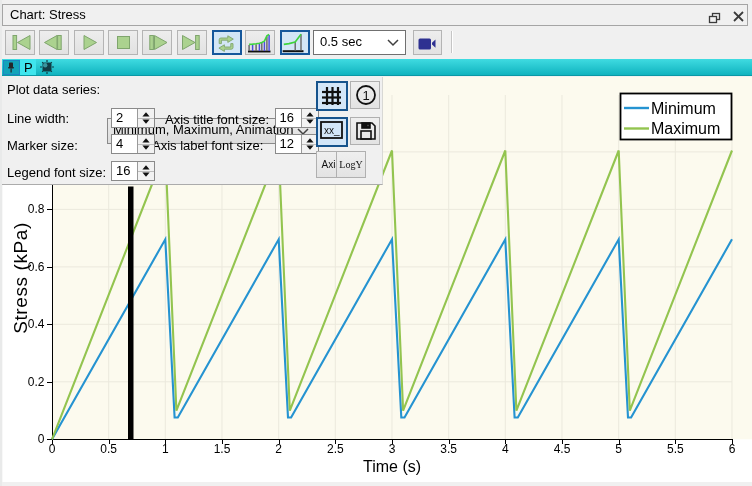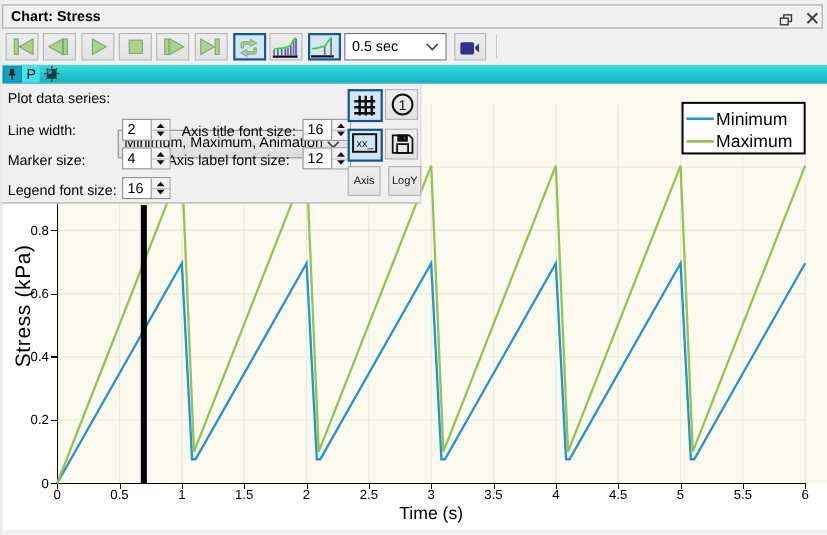--- a/index.html
+++ b/index.html
@@ -1,18 +1,18 @@
 <!DOCTYPE html>
 <html><head><meta charset="utf-8">
 <style>
 html,body{margin:0;padding:0;}
 body{width:752px;height:486px;position:relative;background:#f0f0f0;font-family:"Liberation Sans",sans-serif;overflow:hidden;}
 .win-border{position:absolute;left:0;top:0;width:2px;height:486px;background:#e9eaea;}
 .titlebar{position:absolute;left:2px;top:4px;width:744px;height:20px;background:#f0f0f0;border:1px solid #a5a5a5;}
-.titlebar .txt{position:absolute;left:7px;top:2px;font-size:13px;color:#000;font-weight:bold;}
+.titlebar .txt{position:absolute;left:7px;top:2px;font-size:13px;color:#000;}
 .btn{position:absolute;box-sizing:border-box;width:30px;height:25px;background:linear-gradient(#ededed,#e2e2e2);border:1px solid #b4b4b4;}
 .btn.chk{background:#d3e6f6;border:2px solid #15579b;}
 .tbtn{position:absolute;background:linear-gradient(#efefef,#e3e3e3);border:1px solid #b0b0b0;}
 .tbtn.chk{background:#d3e6f8;border:2px solid #16538c;}
 .lbl{position:absolute;font-size:13px;color:#000;white-space:nowrap;}
 .spin{position:absolute;height:18px;border:1px solid #8a8a8a;background:#fff;font-size:13px;}
 .spin .val{position:absolute;left:4px;top:1px;}
 .spin .arr{position:absolute;right:0;top:0;width:16px;height:100%;background:#f2f2f2;border-left:1px solid #9a9a9a;}
 .spin .arr:before{content:'';position:absolute;left:0;top:50%;width:100%;height:0;border-top:1px solid #bdbdbd;}
 .spin .arr svg{position:absolute;left:0;top:0;}
@@ -275,16 +275,16 @@
           <path d="M6 5 L21 5 L24 8 L24 21 L6 21 Z"></path>
           <rect x="10" y="13" width="10" height="8"></rect>
           <rect x="11" y="5" width="8" height="5" fill="#111"></rect>
           <rect x="16" y="6" width="2" height="3" fill="#fff"></rect>
         </g>
       </svg>
     </div>
     <div class="tbtn" style="left: 314px; top: 74px; width: 28px; height: 25px;">
       <div style="position:absolute;left:0;top:0;width:100%;height:100%;display:flex;align-items:center;justify-content:center;font-size:10px;color:#111;">Axis</div>
     </div>
-    <div class="tbtn" style="left: 351px; top: 74px; width: 28px; height: 25px;">
+    <div class="tbtn" style="left: 334px; top: 74px; width: 28px; height: 25px; font-family: Liberation Serif, serif;">
       <div style="position:absolute;left:0;top:0;width:100%;height:100%;display:flex;align-items:center;justify-content:center;font-size:10px;color:#111;">LogY</div>
     </div>
   </div>
 
 </body></html>

